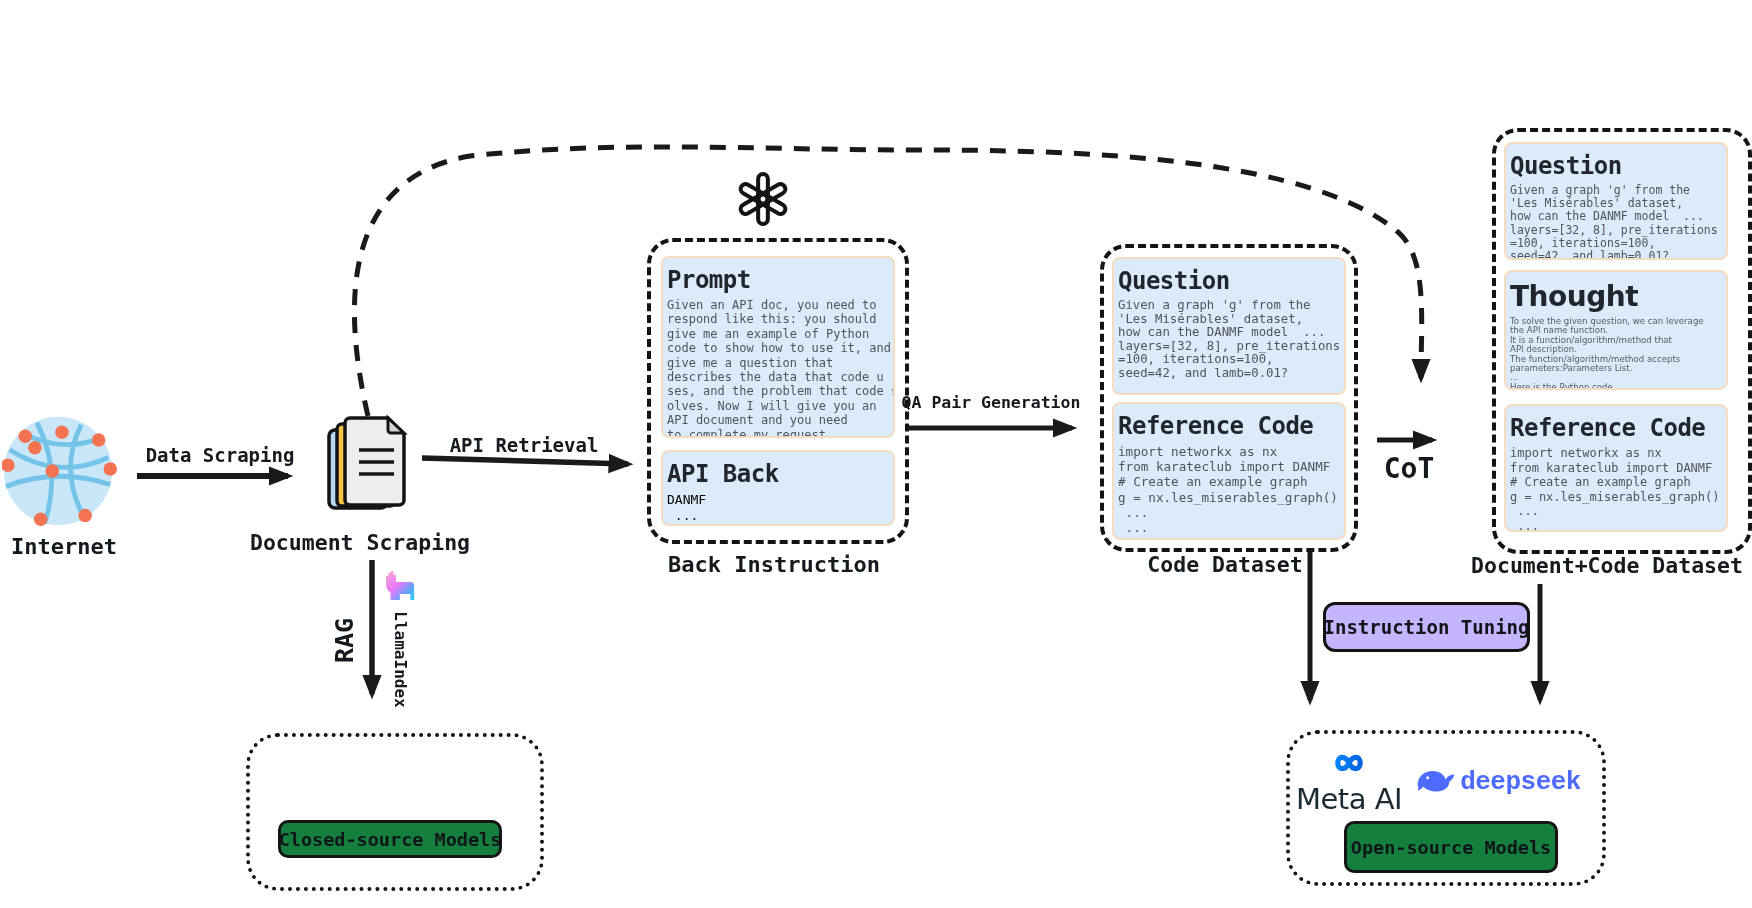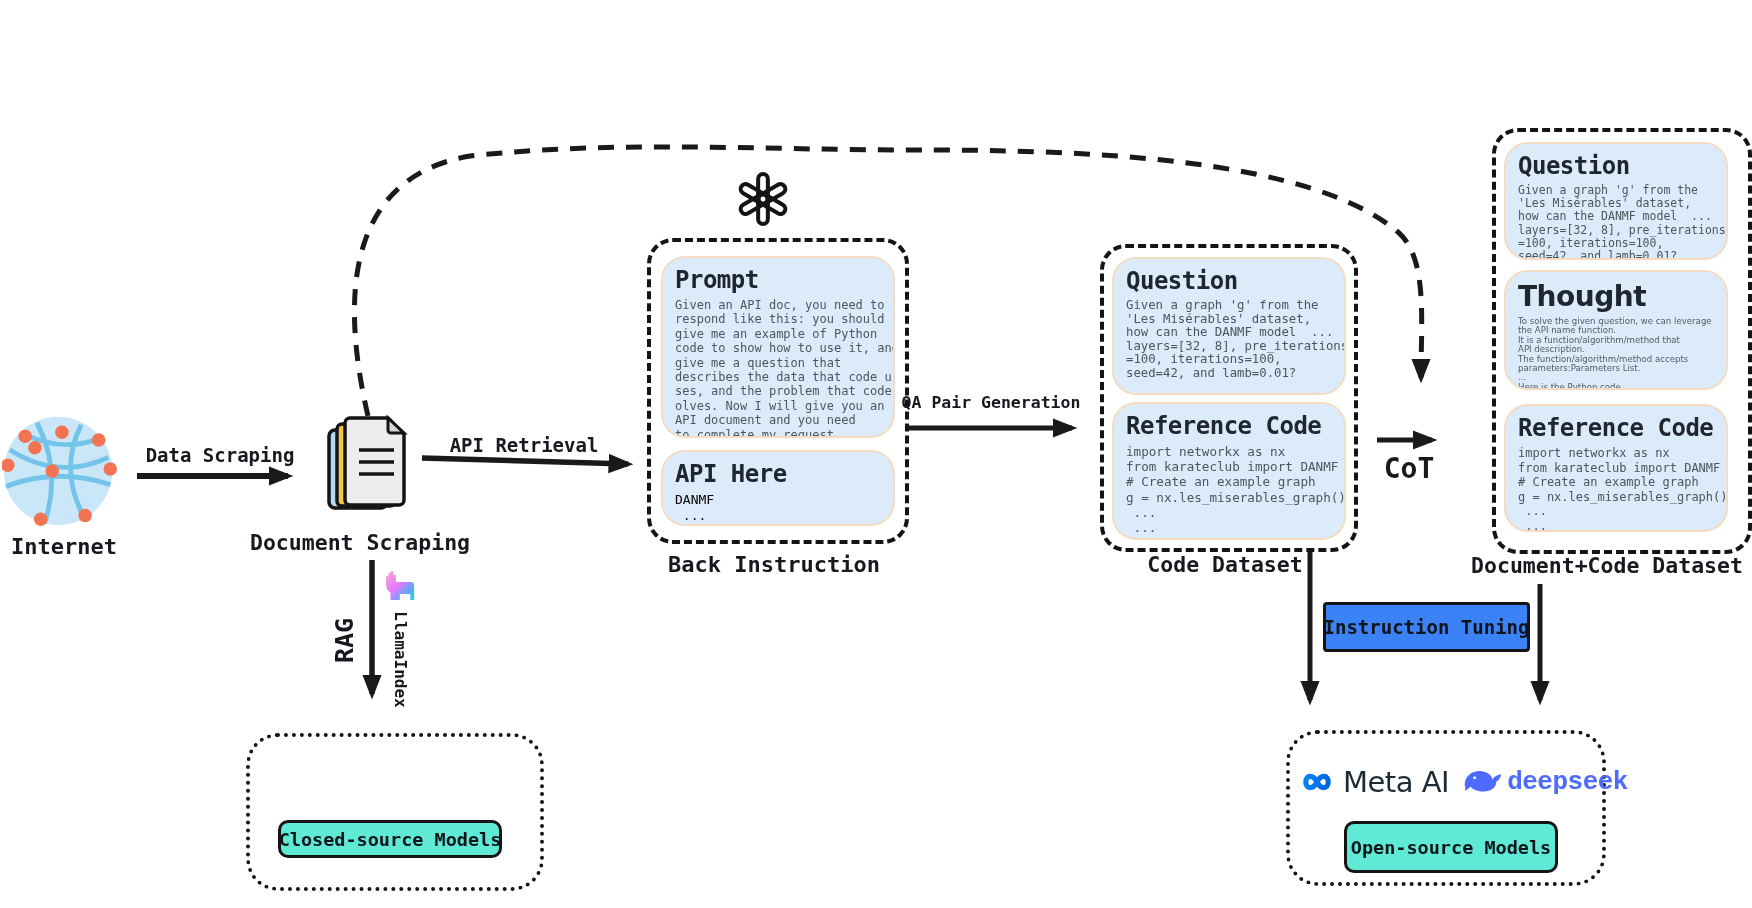--- a/index.html
+++ b/index.html
@@ -3,33 +3,33 @@
 <meta charset="utf-8">
 <style>
   html,body{margin:0;padding:0;background:#ffffff;}
   .canvas{position:relative;width:1752px;height:908px;background:#fff;overflow:hidden;
           font-family:"DejaVu Sans Mono",monospace;color:#1c2127;}
   .abs{position:absolute;}
   .lbl{position:absolute;font-weight:bold;color:#16191d;text-align:center;}
   .edge-lbl{position:absolute;font-weight:bold;color:#16191d;text-align:center;white-space:nowrap;}
   .dashed-box{position:absolute;border:4px dashed #141414;border-radius:26px;background:transparent;}
   .dotted-box{position:absolute;border:4px dotted #141414;border-radius:32px;background:transparent;}
-  .card{position:absolute;background:#dcebfa;border:2px solid #f3dcc2;border-radius:24px;
-        padding:8px 12px 6px 12px;box-sizing:border-box;overflow:hidden;}
+  .card{position:absolute;background:#dcebfa;border:2px solid #f3dcc2;border-radius:8px;
+        padding:8px 12px 6px 4px;box-sizing:border-box;overflow:hidden;}
   .card h3{margin:0 0 4px 0;font-size:24px;font-weight:bold;color:#20262e;letter-spacing:-0.5px;}
   .card .body{white-space:pre;color:#4e555c;font-size:12px;line-height:14.4px;}
   .card .body.sm{font-size:11.5px;line-height:13.2px;}
   .card .body.gray{color:#000000;font-size:13px;line-height:16px;}
   .thought-title{font-family:"DejaVu Sans",sans-serif !important;font-size:28px !important;}
   .thought-body{font-family:"DejaVu Sans",sans-serif;white-space:pre;color:#555b61;
                 font-size:8.6px;line-height:9.4px;}
-  .pill{position:absolute;background:#5eead4;border:3px solid #141414;border-radius:10px;
+  .pill{position:absolute;background:#15803d;border:3px solid #141414;border-radius:10px;
         font-weight:bold;font-size:18.5px;display:flex;align-items:center;justify-content:center;
         box-sizing:border-box;color:#10151a;white-space:nowrap;}
-  .btn-orange{position:absolute;background:#3b82f6;border:3px solid #141414;border-radius:4px;
+  .btn-orange{position:absolute;background:#c4b5fd;border:3px solid #141414;border-radius:12px;
         font-weight:bold;font-size:19px;display:flex;align-items:center;justify-content:center;
         box-sizing:border-box;color:#10151a;white-space:nowrap;}
   .rot-ccw{transform:rotate(-90deg);}
   .rot-cw{transform:rotate(90deg);}
   .gemini-text{font-family:"DejaVu Sans",sans-serif;font-size:29px;font-weight:500;
       background:linear-gradient(90deg,#4285f4 0%,#7a7dd8 45%,#9b72cb 65%,#d96570 100%);
       -webkit-background-clip:text;background-clip:text;color:transparent;position:relative;}
   .gemini-spark{position:absolute;top:-12px;right:24px;color:#8b5cf6;font-size:15px;
       font-family:"DejaVu Sans",sans-serif;}
   .anthropic-text{font-family:"DejaVu Sans",sans-serif;font-size:43px;font-weight:800;
@@ -121,21 +121,21 @@
 give me an example of Python
 code to show how to use it, and
 give me a question that
 describes the data that code u
 ses, and the problem that code s
 olves. Now I will give you an
 API document and you need
 to complete my request.</div>
     </div>
     <div class="card" style="left:10px;top:208px;width:234px;height:76px;">
-      <h3>API Here</h3>
+      <h3>API Back</h3>
       <div class="body gray">DANMF
  ...</div>
     </div>
   </div>
   <div class="lbl" style="left:640px;top:552px;width:268px;font-size:22px;">Back Instruction</div>
 
   <div class="edge-lbl" style="left:893px;top:393px;width:196px;font-size:16.5px;">QA Pair Generation</div>
 
   <div class="dashed-box" style="left:1100px;top:244px;width:250px;height:300px;">
     <div class="card" style="left:8px;top:9px;width:234px;height:138px;">
@@ -214,21 +214,21 @@
   <div class="pill" style="left:278px;top:820px;width:224px;height:38px;">
     <span>Closed-source Models</span>
   </div>
 
   <div class="btn-orange" style="left:1323px;top:602px;width:207px;height:50px;">
     <span>Instruction Tuning</span>
   </div>
 
   <div class="dotted-box" style="left:1286px;top:730px;width:312px;height:148px;"></div>
   <div class="logo-row" style="left:1296px;top:760px;height:44px;gap:6px;">
-    <span style="display:flex;align-items:center;gap:5px;">
+    <span style="display:flex;align-items:center;gap:5px;flex-direction:column;">
       <svg width="42" height="28" viewBox="0 0 44 30">
         <defs>
             <linearGradient id="mg" x1="0" y1="0" x2="1" y2="0">
           <stop offset="0" stop-color="#0082fb"></stop>
               <stop offset="1" stop-color="#0064e0"></stop>
         </linearGradient>
           </defs>
         <path d="M6,15 C6,7 14,7 18,15 C22,23 30,23 30,15 C30,7 22,7 18,15 C14,23 6,23 6,15 Z" fill="none" stroke="url(#mg)" stroke-width="5.5" transform="translate(4,0)"></path>
       </svg>
       <span class="meta-text">Meta AI</span>

